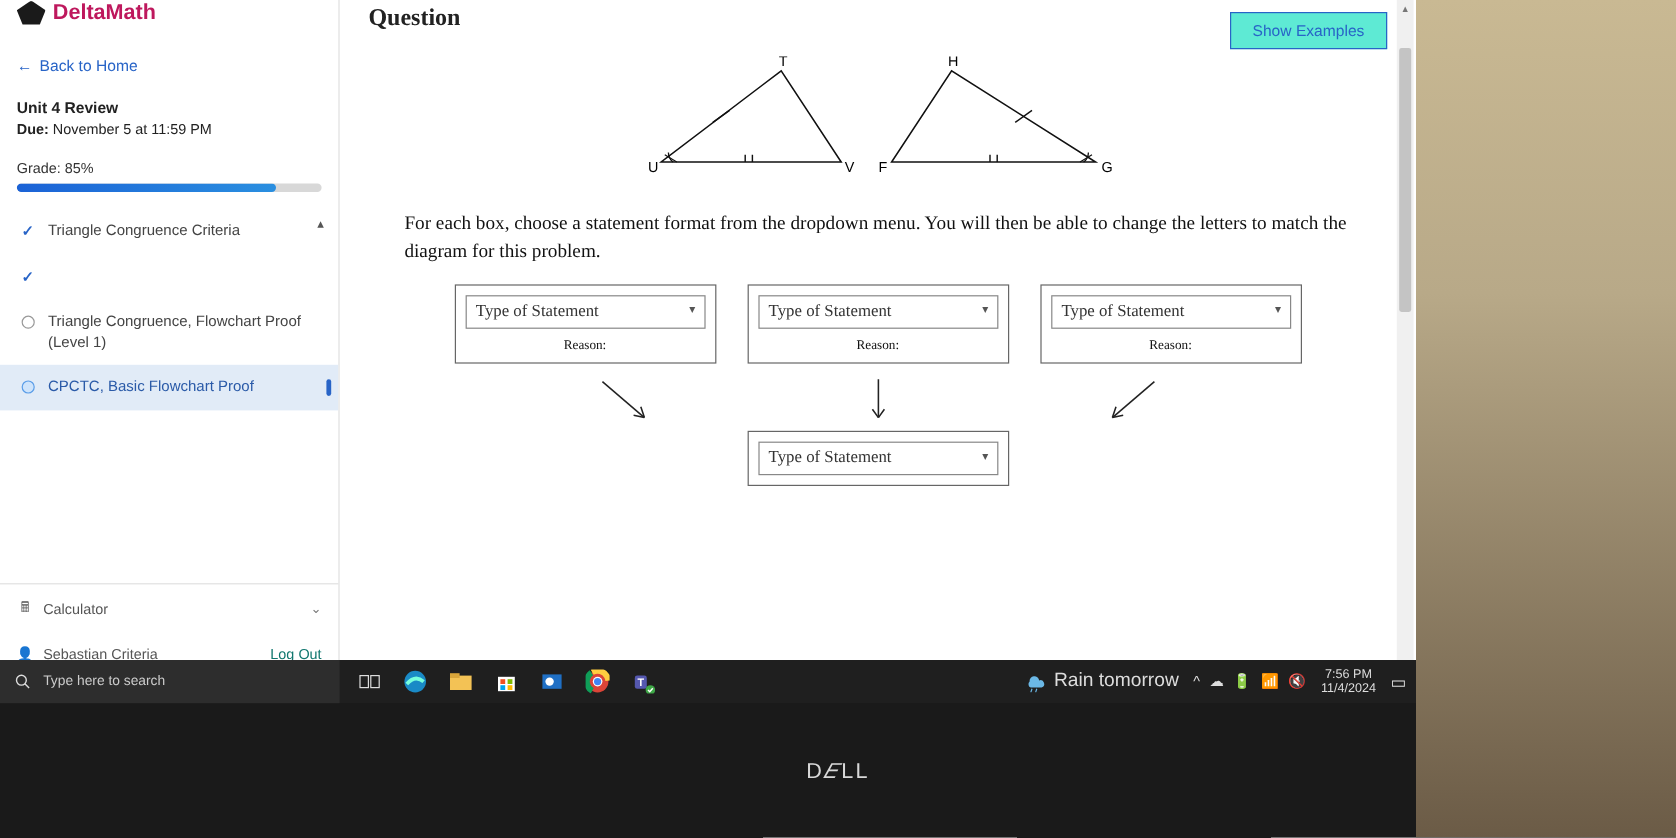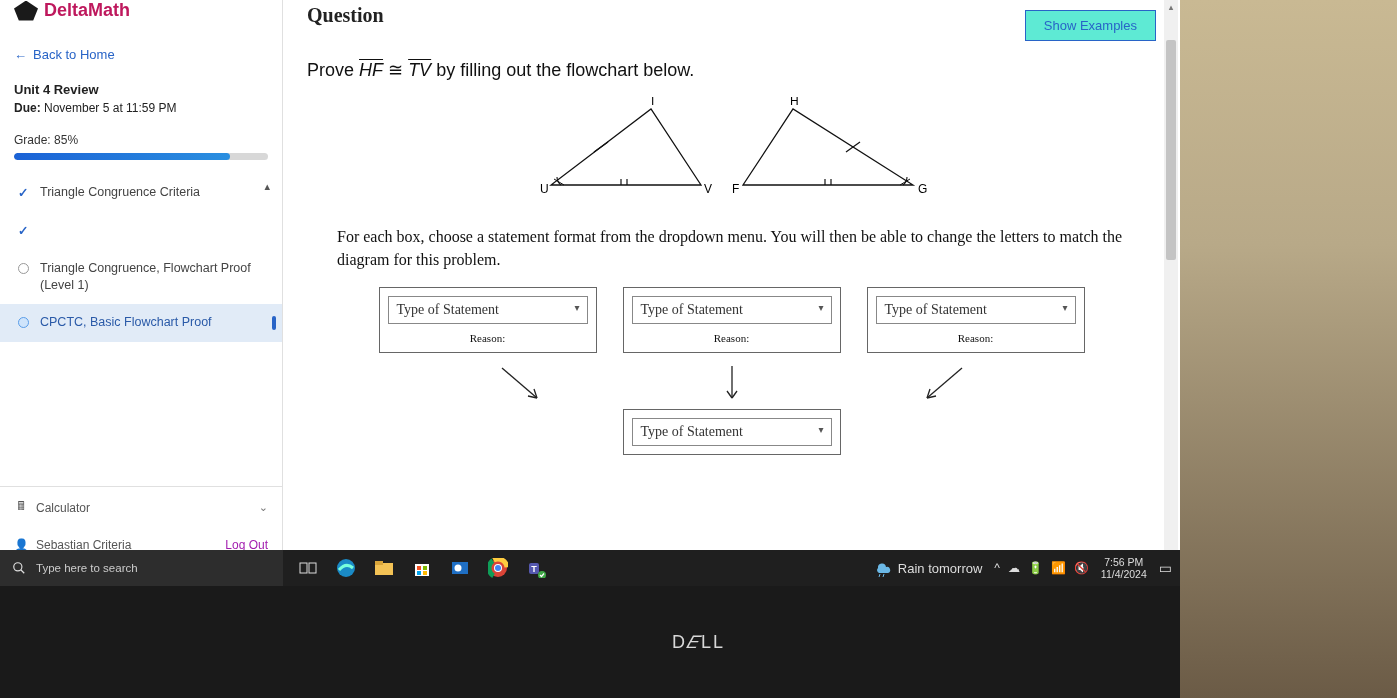--- a/index.html
+++ b/index.html
@@ -25,21 +25,21 @@
 .nav-icon { flex:0 0 14px; margin-top:1px; }
 .nav-collapse { position:absolute; right:12px; top:6px; font-size:11px; color:#555; cursor:pointer; }
 .check { color:#2864c7; font-weight:bold; }
 .radio-o { width:11px; height:11px; border:1.5px solid #999; border-radius:50%; display:inline-block; margin-top:2px;}
 .radio-o.blue { border-color:#5a9de8; background:#cfe4fb; }
 .foot { border-top:1px solid #e0e0e0; }
 .foot-row { display:flex; align-items:center; justify-content:space-between; padding:10px 14px; font-size:12px; color:#555; }
 .foot-left { display:flex; align-items:center; gap:8px; }
 .foot-icon { width:14px; text-align:center; }
 .chev { font-size:11px; color:#777; }
-.logout { color:#a21caf; cursor:pointer; }
+.logout { color:#0f766e; cursor:pointer; }
 
 .main { flex:1; padding:0 24px 0 24px; overflow:auto; position:relative; }
 .main-header { display:flex; justify-content:space-between; align-items:flex-start; padding-top:0; }
 .q-title { font-family:'Times New Roman',serif; font-size:20px; font-weight:700; color:#222; padding-top:4px;}
 .show-btn { margin-top:10px; border:1.5px solid #2864c7; background:#5eead4; color:#2864c7; padding:7px 18px; font-size:13px; cursor:pointer; }
 .prompt { font-family:'Times New Roman',serif; font-size:18px; color:#111; padding:18px 0 10px 0; }
 .ovl { text-decoration:overline; font-style:italic; }
 .diagram { display:flex; justify-content:center; gap:12px; margin:6px 0 28px 0; }
 .instr { font-family:'Times New Roman',serif; font-size:16px; color:#111; line-height:1.45; padding:0 30px 16px 30px; }
 .flow-row { display:flex; justify-content:center; gap:26px; padding:0 10px;}
@@ -53,21 +53,21 @@
 .main-scrollbar { position:absolute; right:2px; top:0; bottom:0; width:14px; background:#f0f0f0; }
 .main-scrollbar .thumb { position:absolute; left:2px; right:2px; top:40px; height:220px; background:#c4c4c4; border-radius:2px; }
 .main-scrollbar .arrow { position:absolute; left:0; right:0; text-align:center; font-size:9px; color:#777;}
 
 .taskbar { position:absolute; left:0; top:550px; width:1180px; height:36px; background:#1f1f1f; display:flex; align-items:center; color:#ddd; font-size:11.5px; }
 .tb-search { display:flex; align-items:center; gap:10px; padding:0 0 0 12px; width:283px; height:100%; background:#2d2d2d; }
 .tb-search svg { flex:0 0 14px; }
 .tb-icons { display:flex; align-items:center; gap:0; height:100%; margin-left:6px;}
 .tb-icon { width:38px; height:100%; display:flex; align-items:center; justify-content:center; cursor:pointer; }
 .tb-right { margin-left:auto; display:flex; align-items:center; gap:12px; padding-right:8px; height:100%; }
-.weather { display:flex; align-items:center; gap:6px; font-size:13px;}
+.weather { display:flex; align-items:center; gap:6px; font-size:16px;}
 .tray { display:flex; align-items:center; gap:8px; font-size:12px; color:#ddd;}
 .clock { text-align:center; line-height:1.15; font-size:10.5px; }
 .dell { position:absolute; left:50%; top:632px; transform:translateX(-50%); color:#d8d8d8; font-family:Arial; font-size:18px; letter-spacing:2px;}
 .dell .slash { display:inline-block; transform:skewX(-20deg); font-style:italic;}
 .bg-room { position:absolute; right:0; top:0; width:217px; height:698px; background:linear-gradient(180deg,#c9b993 0%,#b8a988 35%,#6b5b46 100%); }
 
 svg.arrow-svg line, svg.arrow-svg path { stroke:#222; stroke-width:1.3; fill:none; }
 </style>
 </head>
 <body>
@@ -130,23 +130,20 @@
       </div>
     </div>
   </aside>
 
   <main class="main">
     <div class="main-header">
       <div class="q-title">Question</div>
       <button class="show-btn">Show Examples</button>
     </div>
 
-    <div class="prompt">
-      <span>Prove </span><span class="ovl">HF</span><span> ≅ </span><span class="ovl">TV</span><span> by filling out the flowchart below.</span>
-    </div>
 
     <div class="diagram">
       <svg width="180" height="100">
         <polygon points="15,88 165,88 115,12" fill="none" stroke="#111" stroke-width="1.3"></polygon>
         <line x1="58" y1="55" x2="72" y2="45" stroke="#111" stroke-width="1.2"></line>
         <line x1="85" y1="88" x2="85" y2="82" stroke="#111" stroke-width="1.2"></line>
           <line x1="91" y1="88" x2="91" y2="82" stroke="#111" stroke-width="1.2"></line>
         <path d="M25,88 A10,10 0 0 1 21,80" fill="none" stroke="#111" stroke-width="1.1"></path>
         <line x1="18" y1="82" x2="28" y2="88" stroke="#111" stroke-width="1"></line>
         <text x="113" y="8" font-size="12" font-family="serif">T</text>

